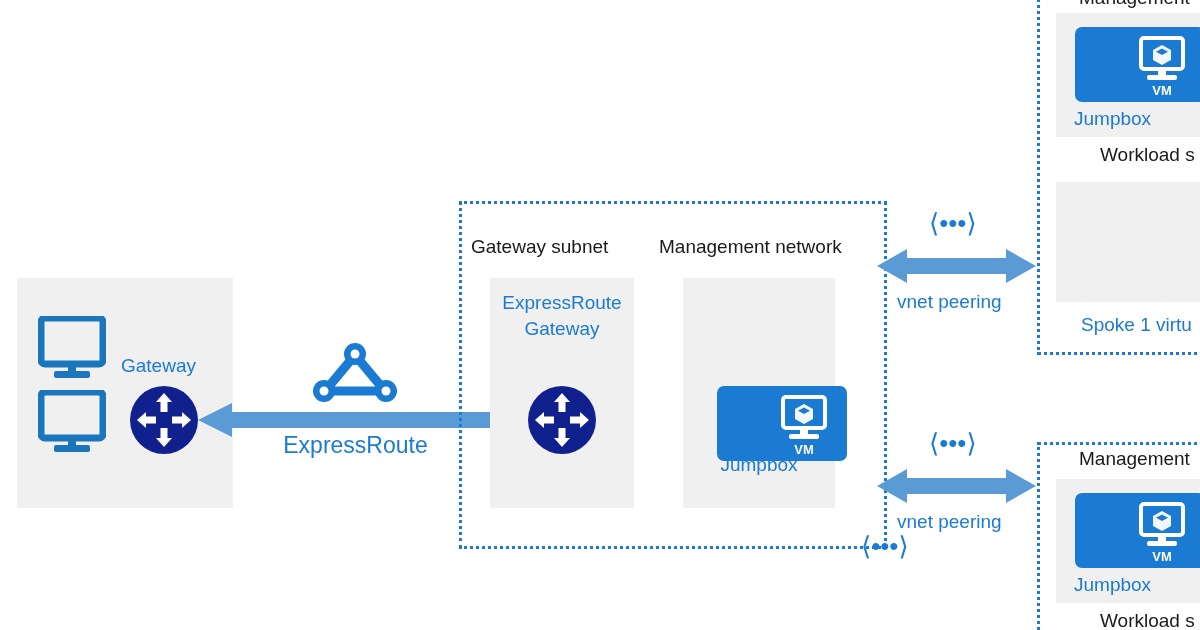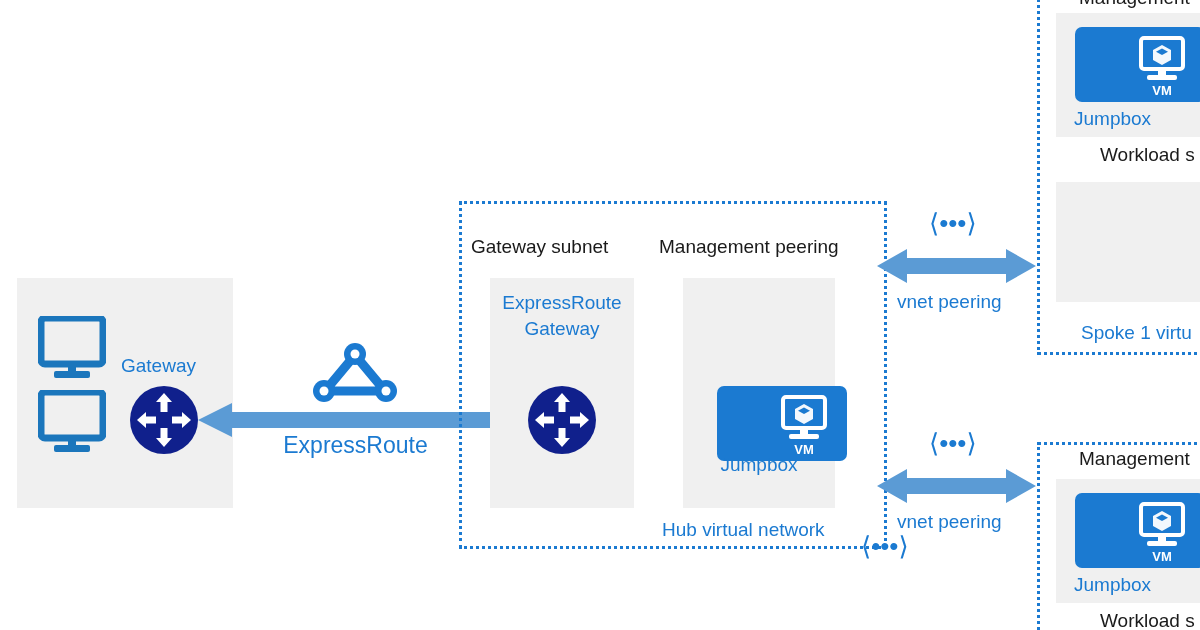--- a/index.html
+++ b/index.html
@@ -140,21 +140,20 @@
   <div class="abs" style="left:198px; top:402px; width:330px; height:36px;">
     <svg width="330" height="36" viewBox="0 0 330 36">
       <path d="M0 18 L34 1 L34 10 L296 10 L296 1 L330 18 L296 35 L296 26 L34 26 L34 35 Z" fill="#5b9bd5"></path>
     </svg>
   </div>
 
   <div class="abs lbl-circuit" style="left:248px; top:432px; width:215px;">ExpressRoute</div>
 
   <div class="abs vnet" style="left:459px; top:201px; width:428px; height:348px;"></div>
 
-  <div class="abs lbl-blue" style="left:662px; top:519px;">Hub virtual network</div>
 
   <div class="peer-glyph" style="left:861px; top:531px;">⟨•••⟩</div>
 
   <div class="abs lbl-dark" style="left:471px; top:237px;">Gateway subnet</div>
 
   <div class="abs greybox" style="left:490px; top:278px; width:144px; height:230px;"></div>
 
   <div class="abs lbl-blue-center" style="left:490px; top:292px; width:144px;">ExpressRoute</div>
   <div class="abs lbl-blue-center" style="left:490px; top:318px; width:144px;">Gateway</div>
 
@@ -163,21 +162,21 @@
       <circle cx="35" cy="35" r="34" fill="#10208c"></circle>
       <g fill="#ffffff">
         <path d="M35 8 l8 9 h-4.5 v10 h-7 V17 H27 z"></path>
         <path d="M35 62 l8 -9 h-4.5 V43 h-7 v10 H27 z"></path>
         <path d="M8 35 l9 -8 v4.5 h10 v7 H17 V43 z"></path>
         <path d="M62 35 l-9 -8 v4.5 H43 v7 h10 V43 z"></path>
       </g>
     </svg>
   </div>
 
-  <div class="abs lbl-dark" style="left:659px; top:237px;">Management peering</div>
+  <div class="abs lbl-dark" style="left:659px; top:237px;">Management network</div>
 
   <div class="abs greybox" style="left:683px; top:278px; width:152px; height:230px;"></div>
 
 
   <div class="vm-tile" style="left:717px; top:386px; width:86px; height:75px;">
     <svg width="86" height="75" viewBox="0 0 86 75">
       <rect x="22" y="11" width="42" height="31" rx="3" fill="none" stroke="#ffffff" stroke-width="4"></rect>
       <g fill="#ffffff">
         <path d="M43 18 l9 5 v10 l-9 5 l-9 -5 V23 z" opacity="0.95"></path>
       </g>
@@ -228,21 +227,21 @@
       <text x="43" y="68" text-anchor="middle" fill="#ffffff" font-family="Liberation Sans, sans-serif" font-size="13" font-weight="bold">VM</text>
     </svg>
   </div>
 
   <div class="abs lbl-blue" style="left:1074px; top:108px;">Jumpbox</div>
 
   <div class="abs lbl-dark" style="left:1100px; top:145px;">Workload s</div>
 
   <div class="abs greybox" style="left:1056px; top:182px; width:230px; height:120px;"></div>
 
-  <div class="abs lbl-blue" style="left:1081px; top:322px;">Spoke 1 virtu</div>
+  <div class="abs lbl-blue" style="left:1081px; top:314px;">Spoke 1 virtu</div>
 
   <div class="abs vnet" style="left:1037px; top:442px; width:300px; height:433px;"></div>
 
   <div class="abs lbl-dark" style="left:1079px; top:449px;">Management</div>
 
   <div class="abs greybox" style="left:1056px; top:479px; width:152px; height:124px;"></div>
 
   <div class="vm-tile" style="left:1075px; top:493px; width:86px; height:75px;">
     <svg width="86" height="75" viewBox="0 0 86 75">
       <rect x="22" y="11" width="42" height="31" rx="3" fill="none" stroke="#ffffff" stroke-width="4"></rect>

